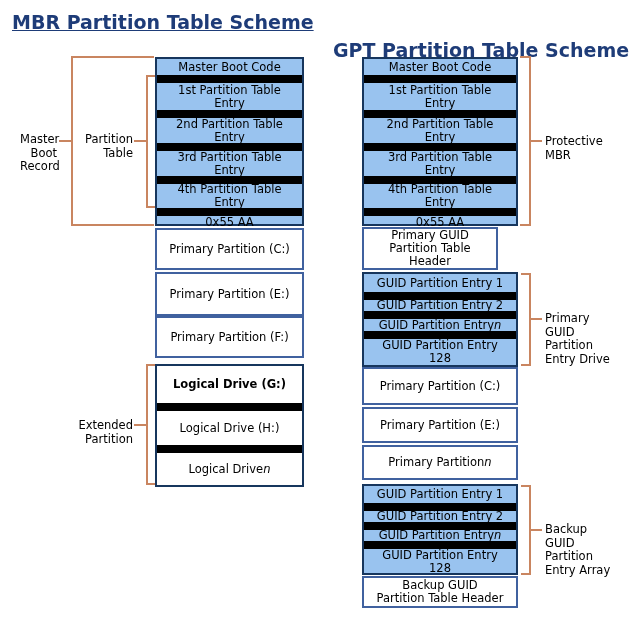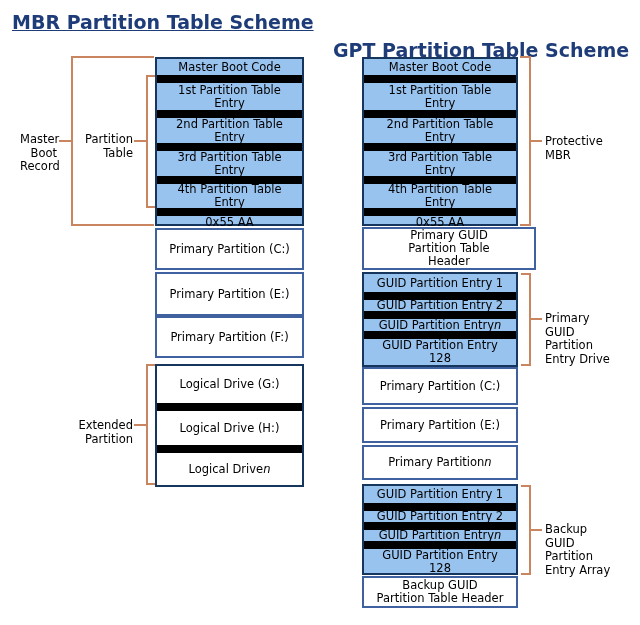--- a/index.html
+++ b/index.html
@@ -40,21 +40,21 @@
     <div class="row bt" style="height:32px;">4th Partition Table
 Entry</div>
     <div class="row bt" style="flex:1;">0x55 AA</div>
   </div>
 
   <div class="wbox" style="left:155px; top:228px; width:149px; height:42px;">Primary Partition (C:)</div>
   <div class="wbox" style="left:155px; top:272px; width:149px; height:44px;">Primary Partition (E:)</div>
   <div class="wbox" style="left:155px; top:316px; width:149px; height:42px;">Primary Partition (F:)</div>
 
   <div class="group whitebg" style="left:155px; top:364px; width:149px; height:123px;">
-    <div class="row" style="height:37px;">Logical Drive (G:)</div>
+    <div class="row" style="height:37px;font-weight:bold;">Logical Drive (G:)</div>
     <div class="row bt" style="height:42px;">Logical Drive (H:)</div>
     <div class="row bt" style="flex:1;"><span>Logical Drive </span><span class="it">n</span></div>
   </div>
 
   <div class="bk" style="left:71px; top:56px; width:2px; height:170px;"></div>
   <div class="bk" style="left:71px; top:56px; width:83px; height:2px;"></div>
   <div class="bk" style="left:71px; top:224px; width:83px; height:2px;"></div>
   <div class="bk" style="left:59px; top:140px; width:12px; height:2px;"></div>
   <div class="blabel r" style="left:0px; top:133px; width:57px;padding-left:20px;">Master
 Boot
@@ -80,21 +80,21 @@
 Entry</div>
     <div class="row bt" style="height:33px;">2nd Partition Table
 Entry</div>
     <div class="row bt" style="height:33px;">3rd Partition Table
 Entry</div>
     <div class="row bt" style="height:32px;">4th Partition Table
 Entry</div>
     <div class="row bt" style="flex:1;">0x55 AA</div>
   </div>
 
-  <div class="wbox" style="left:362px; top:227px; width:174px; height:43px;">Primary GUID
+  <div class="wbox" style="left:362px; top:227px; width:136px; height:43px;">Primary GUID
 Partition Table
 Header</div>
 
   <div class="group blue" style="left:362px; top:272px; width:156px; height:95px;">
     <div class="row" style="height:18px;">GUID Partition Entry 1</div>
     <div class="row bt" style="height:19px;">GUID Partition Entry 2</div>
     <div class="row bt" style="height:20px;"><span>GUID Partition Entry </span><span class="it">n</span></div>
     <div class="row bt" style="flex:1;">GUID Partition Entry
 128</div>
   </div>

